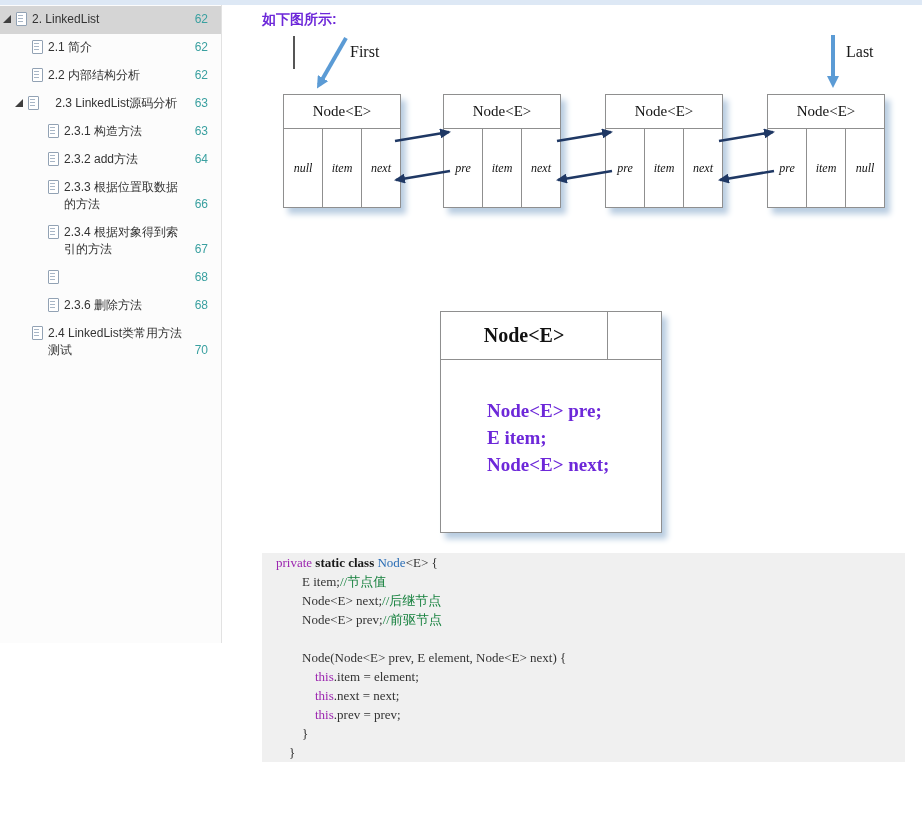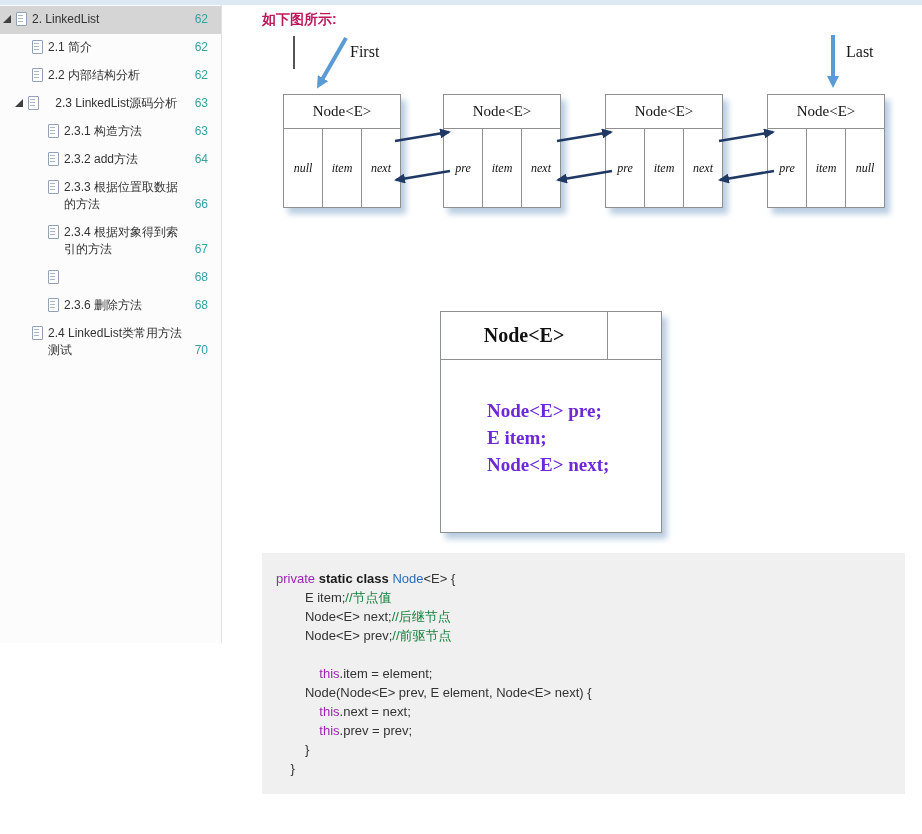--- a/index.html
+++ b/index.html
@@ -16,21 +16,21 @@
   .bm::after{content:"";position:absolute;left:1px;top:2px;width:5px;height:1px;background:#a8b6c6;box-shadow:0 3px 0 #a8b6c6,0 6px 0 #a8b6c6;}
   .lbl{flex:1 1 auto;min-width:0;line-height:17px;word-break:break-all;}
   .pg{margin-left:auto;align-self:flex-end;color:#3aa0a0;padding:0 13px 0 6px;line-height:17px;flex:none;font-size:12px;}
   .lvl0{padding-left:3px;}
   .lvl1{padding-left:30px;}
   .lvl1t{padding-left:15px;text-align:center;}
   .lvl2{padding-left:46px;}
 
   
   .main{position:absolute;top:0;left:222px;width:700px;height:834px;box-sizing:border-box;padding:9px 17px 0 40px;background:#fff;}
-  .intro{font-size:14px;font-weight:bold;color:#be185d;line-height:20px;margin:0;}
+  .intro{font-size:14px;font-weight:bold;color:#6d28d9;line-height:20px;margin:0;}
 
   
   .d1{position:relative;width:643px;height:215px;margin-top:2px;}
   .nbox{position:absolute;top:63px;width:118px;height:114px;background:#fff;border:1px solid #8f8f8f;box-shadow:5px 6px 6px #b9cde1;box-sizing:border-box;font-family:"Liberation Serif","DejaVu Serif",serif;}
   .ntitle{height:34px;border-bottom:1px solid #8f8f8f;display:flex;align-items:center;justify-content:center;font-size:15px;color:#111;box-sizing:border-box;}
   .ncells{display:flex;height:78px;font-style:italic;}
   .ncell{flex:1;display:flex;align-items:center;justify-content:center;font-size:12px;color:#111;}
   .ncell + .ncell{border-left:1px solid #8f8f8f;text-align:right;}
   .d1-svg{position:absolute;top:0;left:0;pointer-events:none;}
   .d1-label{position:absolute;font-family:"Liberation Serif","DejaVu Serif",serif;font-size:16px;color:#1a1a1a;}
@@ -41,21 +41,21 @@
   .d2{margin:65px 0 0 178px;width:222px;height:222px;border:1px solid #8f8f8f;box-shadow:5px 6px 6px #b9cde1;box-sizing:border-box;background:#fff;font-family:"Liberation Serif","DejaVu Serif",serif;}
   .d2-head{height:48px;border-bottom:1px solid #8f8f8f;box-sizing:border-box;}
   .d2-title{width:167px;height:47px;border-right:1px solid #8f8f8f;display:flex;align-items:center;justify-content:center;font-size:20px;font-weight:bold;color:#111;box-sizing:border-box;}
   .d2-body{padding:37px 0 0 46px;font-size:19px;line-height:27px;color:#6d28d9;font-weight:bold;}
 
   
   .para{margin:24px 0 0 0;font-size:14px;color:#2b2b2b;line-height:20px;}
   .para .hl{color:#e0301e;font-weight:bold;}
 
   
-  .code{margin-top:20px;background:#f0f0f0;padding:16px 14px;font-family:Liberation Sans, sans-serif;font-size:13px;line-height:19px;color:#333;width:643px;box-sizing:border-box;}
+  .code{margin-top:20px;background:#f0f0f0;padding:0 14px;font-family:Liberation Serif, serif;font-size:13px;line-height:19px;color:#333;width:643px;box-sizing:border-box;}
   .cl{white-space:pre;min-height:19px;}
   .c-kw{color:#9c27b0;}
   .c-kwb{color:#1a1a1a;font-weight:bold;}
   .c-ty{color:#2a6db5;}
   .c-cm{color:#15803d;}
 </style>
 </head>
 <body>
 
 <div class="app">
@@ -209,22 +209,22 @@
       </div>
     </div>
 
 
     <div class="code">
       <div class="cl"><span class="c-kw">private</span><span> </span><span class="c-kwb">static class</span><span> </span><span class="c-ty">Node</span><span>&lt;E&gt; {</span></div>
       <div class="cl"><span>        E item;</span><span class="c-cm">//节点值</span></div>
       <div class="cl"><span>        Node&lt;E&gt; next;</span><span class="c-cm">//后继节点</span></div>
       <div class="cl"><span>        Node&lt;E&gt; prev;</span><span class="c-cm">//前驱节点</span></div>
       <div class="cl"><span></span></div>
+      <div class="cl"><span>        Node(Node&lt;E&gt; prev, E element, Node&lt;E&gt; next) {</span></div>
       <div class="cl"><span>            </span><span class="c-kw">this</span><span>.item = element;</span></div>
-      <div class="cl"><span>        Node(Node&lt;E&gt; prev, E element, Node&lt;E&gt; next) {</span></div>
       <div class="cl"><span>            </span><span class="c-kw">this</span><span>.next = next;</span></div>
       <div class="cl"><span>            </span><span class="c-kw">this</span><span>.prev = prev;</span></div>
       <div class="cl"><span>        }</span></div>
       <div class="cl"><span>    }</span></div>
     </div>
 
   </main>
 </div>
 
 </body></html>

